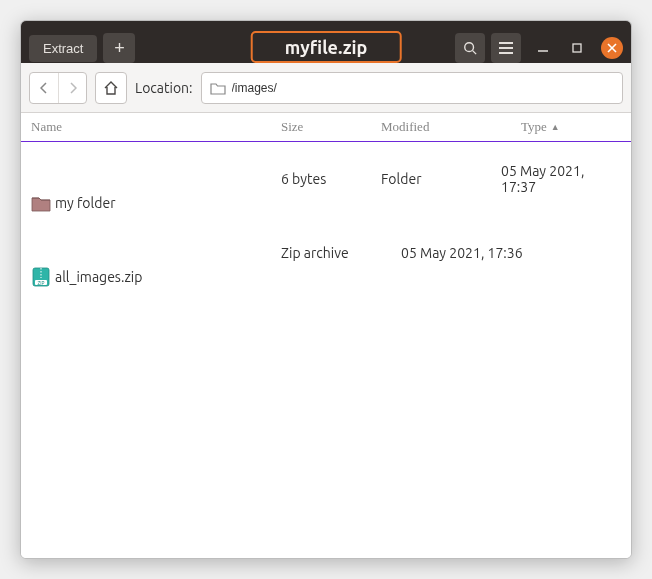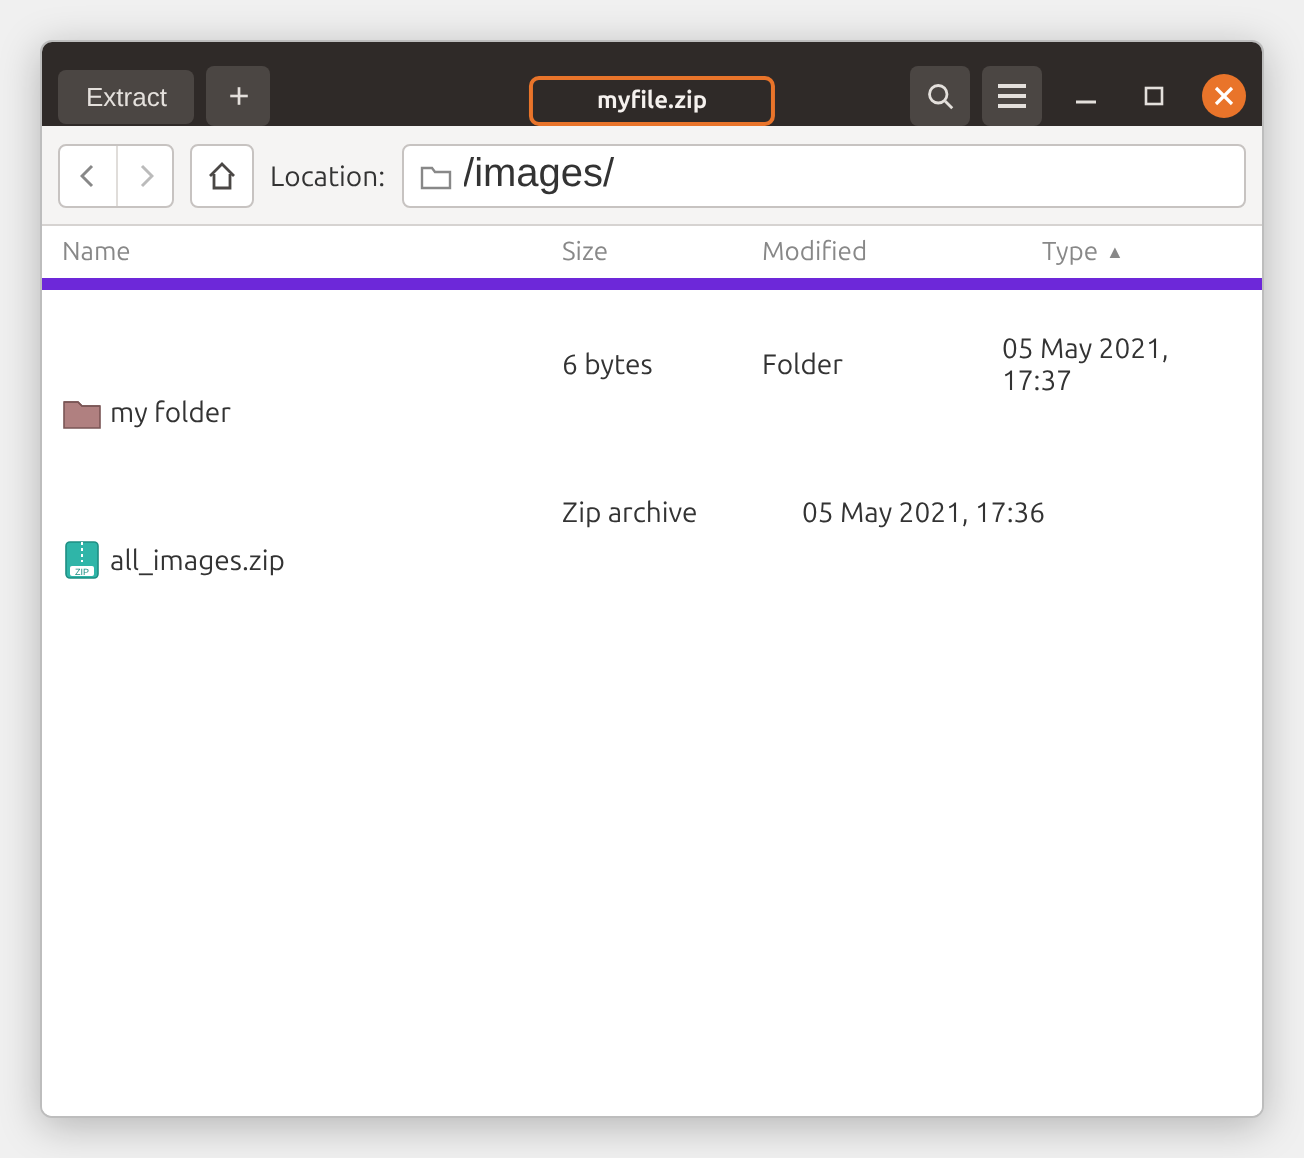--- a/index.html
+++ b/index.html
@@ -48,21 +48,21 @@
     color: #e4e0dc;
     display: flex; align-items: center; justify-content: center;
     font-size: 18px;
     cursor: pointer;
   }
   .tb-title {
     position: absolute;
     left: 50%;
     transform: translateX(-50%);
     font-weight: bold;
-    font-size: 12px;
+    font-size: 18px;
     color: #f5f1ee;
     border: 2px solid #e9742a;
     border-radius: 5px;
     padding: 4px 32px;
   }
   .tb-right { margin-left: auto; display: flex; gap: 6px; align-items: center; }
   .tb-icon {
     background: #4b4643;
     width: 30px; height: 30px;
     border-radius: 4px;
@@ -127,30 +127,31 @@
     border-radius: 4px;
     height: 32px;
     display: flex;
     align-items: center;
     padding: 0 8px;
     gap: 6px;
   }
   .locbox input {
     border: none; outline: none;
     flex: 1;
-    font-size: 20px;
+    font-size: 12px;
     color: #333;
     background: transparent;
   }
   .columns {
     display: flex;
-    border-bottom: 6px solid #6d28d9;
+    border-bottom: 1px solid #6d28d9;
     font-size: 13px;
     color: #888;
     user-select: none;
+    font-family: Liberation Serif, serif;
   }
   .col { padding: 6px 10px; display: flex; align-items: center; gap: 4px; }
   .col-name { width: 250px; }
   .col-size { width: 100px; }
   .col-type { width: 120px; }
   .col-mod  { flex: 1; }
   .sort-ind { font-size: 9px; color: #888; }
   .rows { flex: 1; overflow: auto; background: #fff; }
   .row { display: flex; font-size: 14px; color: #333; align-items: center; }
   .cell { padding: 3px 10px; }

